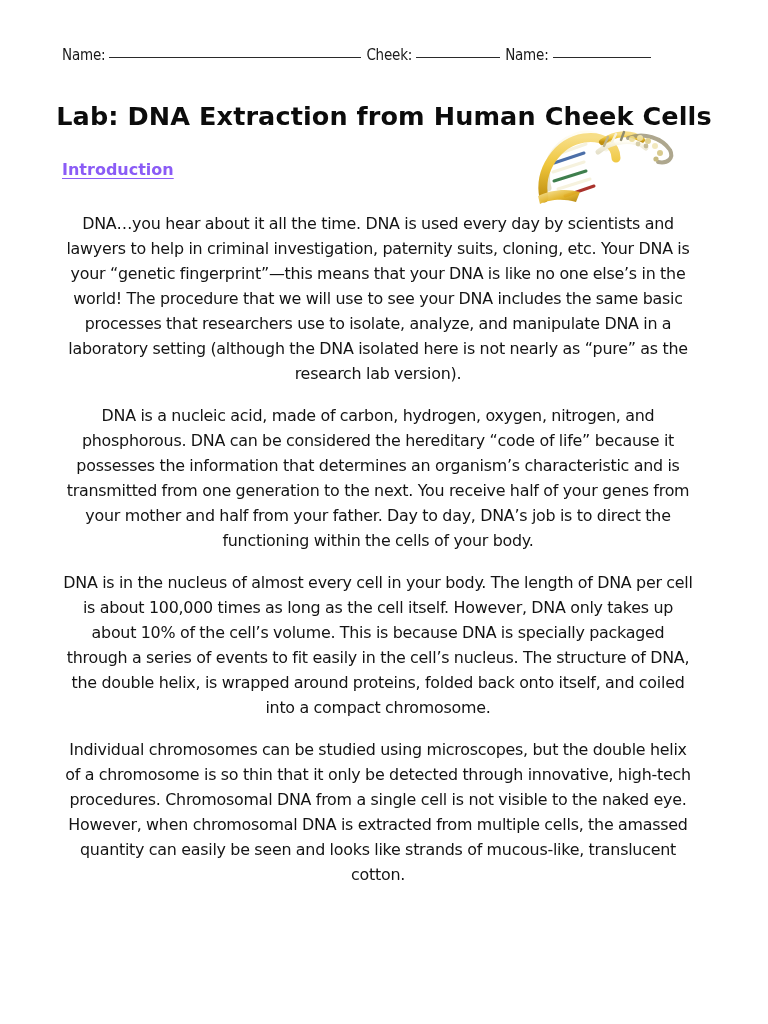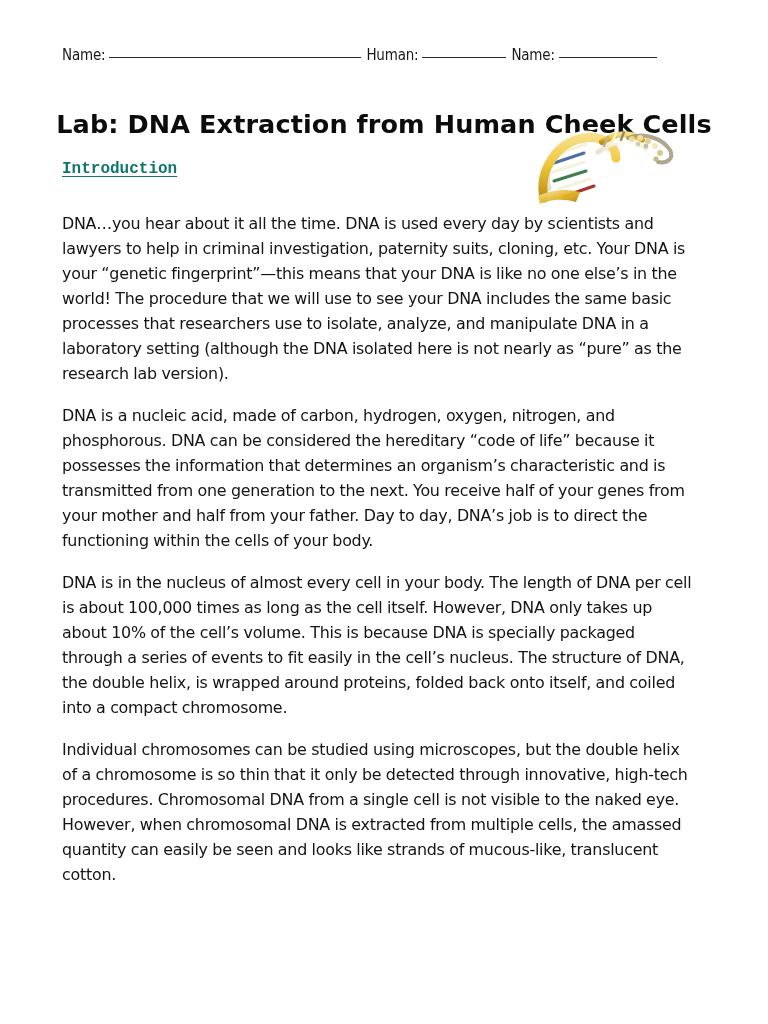--- a/index.html
+++ b/index.html
@@ -49,41 +49,40 @@
     margin: 0 5px 0 4px;
   }
   .rule-name  { width: 252px; }
   .rule-class { width: 84px; }
   .rule-date  { width: 98px; }
 
   
   .doc-title {
     position: absolute;
     left: 0;
-    top: 92px;
+    top: 84px;
     width: 768px;
     text-align: center;
     font-size: 25.5px;
     font-weight: bold;
     letter-spacing: 0.1px;
     color: #0c0c0c;
     font-family: "DejaVu Sans", "Liberation Sans", sans-serif;
   }
 
   
   .section-heading {
     position: absolute;
     left: 62px;
     top: 160px;
     font-size: 16px;
     font-weight: bold;
     text-decoration: underline;
     text-underline-offset: 3px;
-    color: #0f766e;
-    font-family: Liberation Mono, monospace;
+    color: #8b5cf6;
   }
 
   
   .dna-figure {
     position: absolute;
     left: 532px;
     top: 126px;
     width: 158px;
     height: 78px;
     pointer-events: none;
@@ -96,34 +95,34 @@
     left: 62px;
     top: 211px;
     width: 632px;
   }
   .para {
     font-size: 15.9px;
     line-height: 25px;
     letter-spacing: -0.25px;
     color: #141414;
     margin: 0 0 17px 0;
-    text-align: left;
+    text-align: center;
     word-spacing: -0.2px;
   }
   .para:last-child { margin-bottom: 9px; }
 </style>
 </head>
 <body>
 
 <div class="page">
 
   <div class="header-line">
     <span class="hl-label">Name:</span>
     <span class="hl-rule rule-name"></span>
-    <span class="hl-label">Human:</span>
+    <span class="hl-label">Cheek:</span>
     <span class="hl-rule rule-class"></span>
     <span class="hl-label">Name:</span>
     <span class="hl-rule rule-date"></span>
   </div>
 
   <h1 class="doc-title">Lab: DNA Extraction from Human Cheek Cells</h1>
 
   <div class="section-heading">Introduction</div>
 
   <div class="dna-figure">

